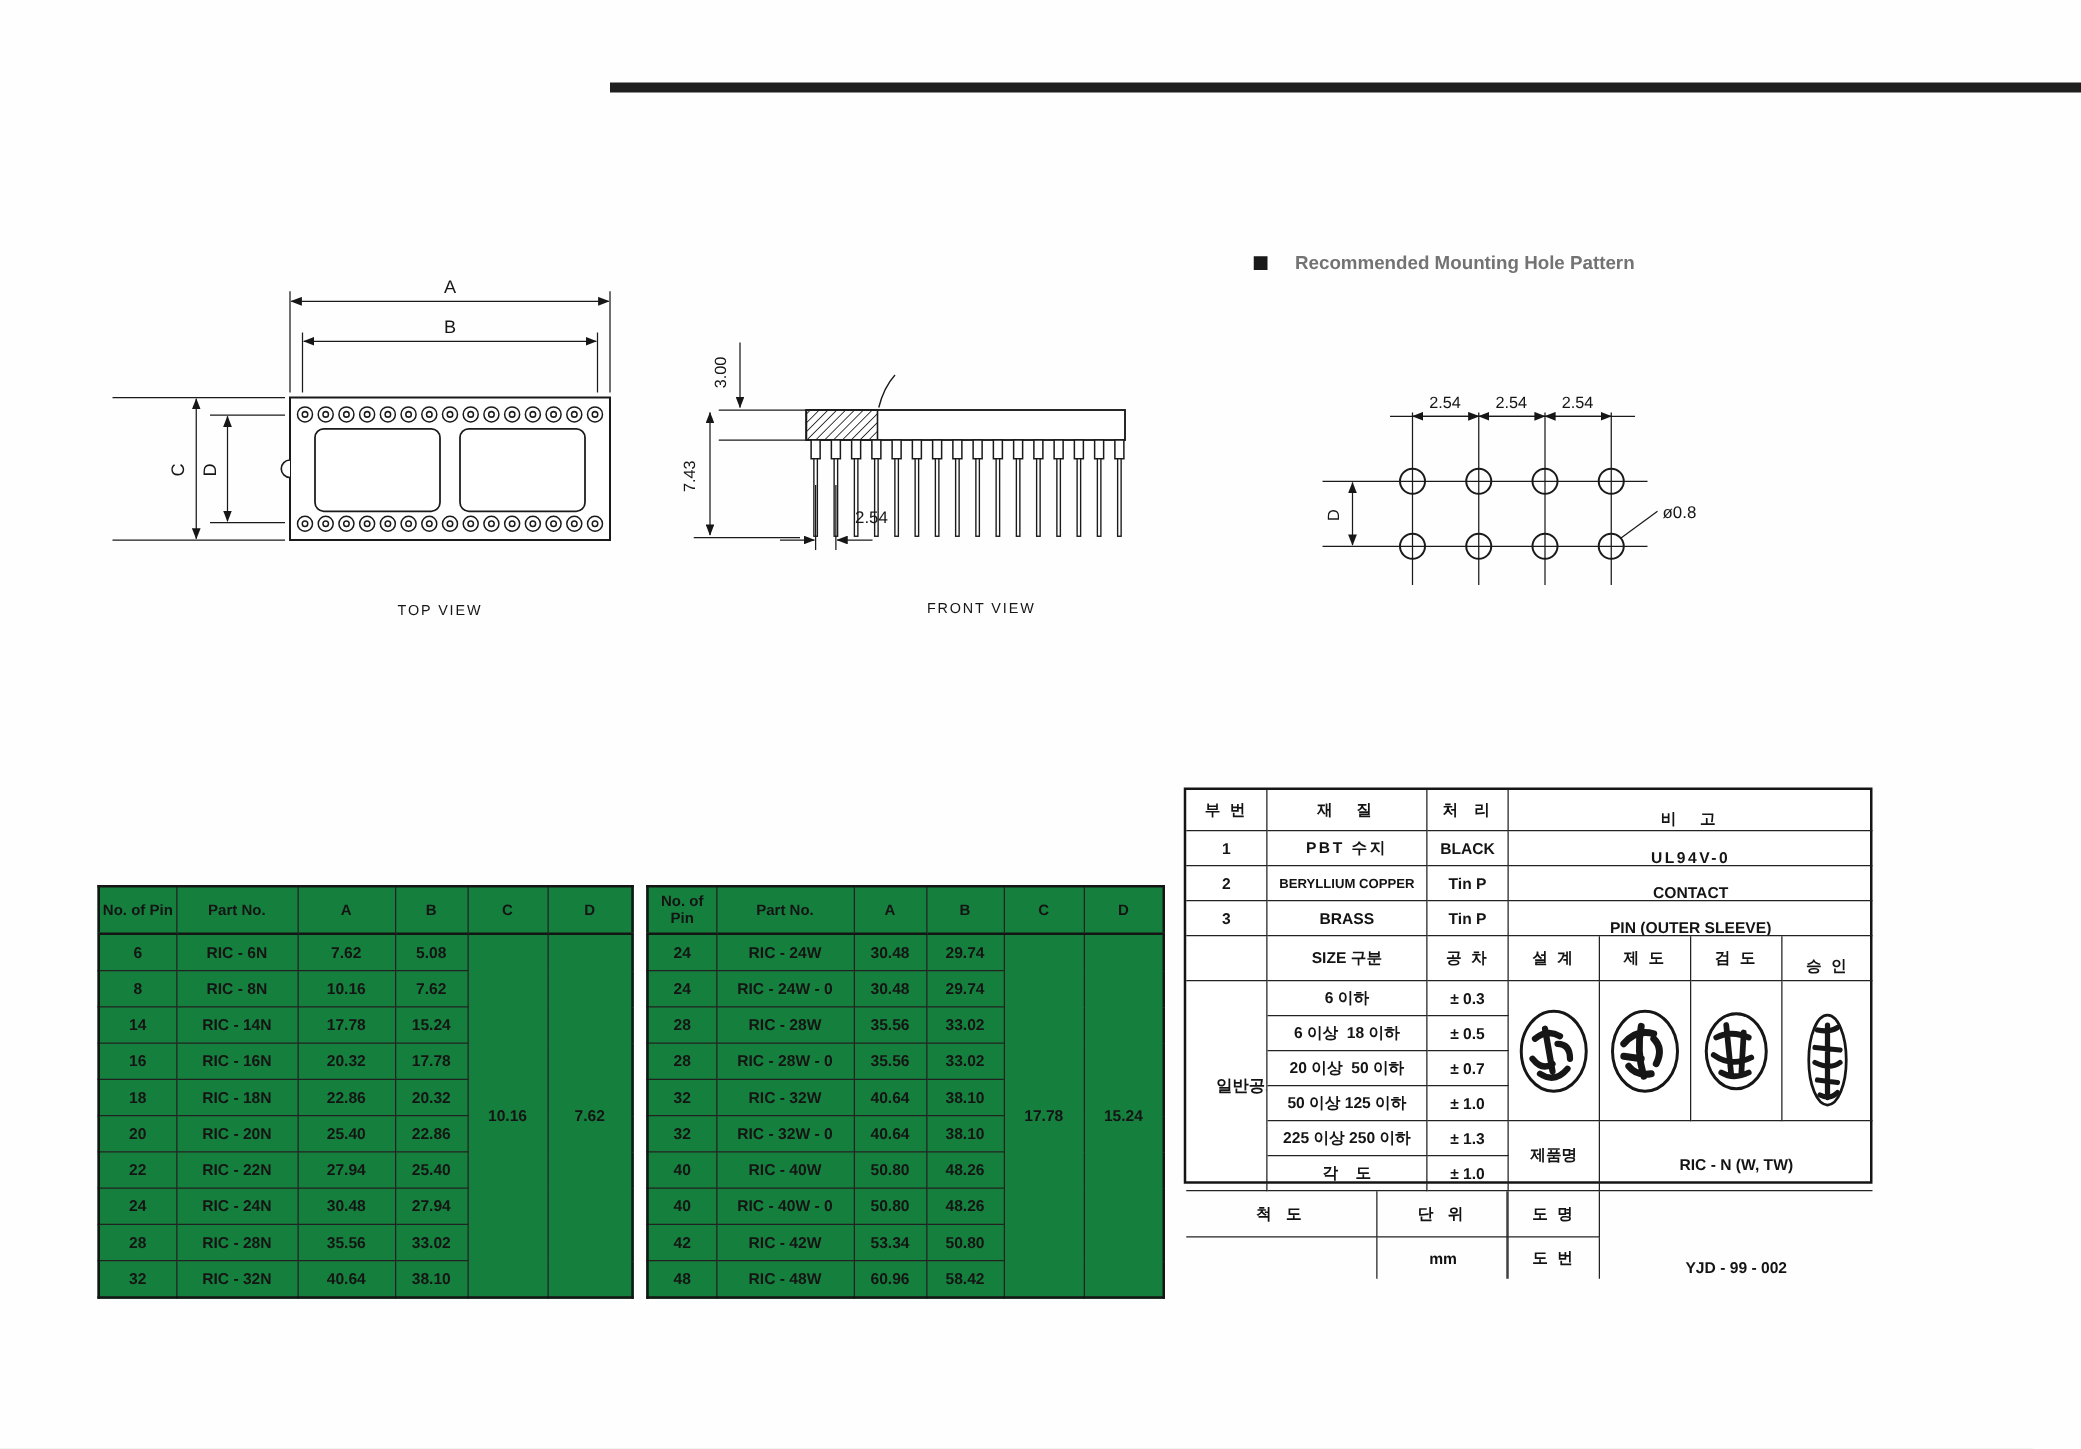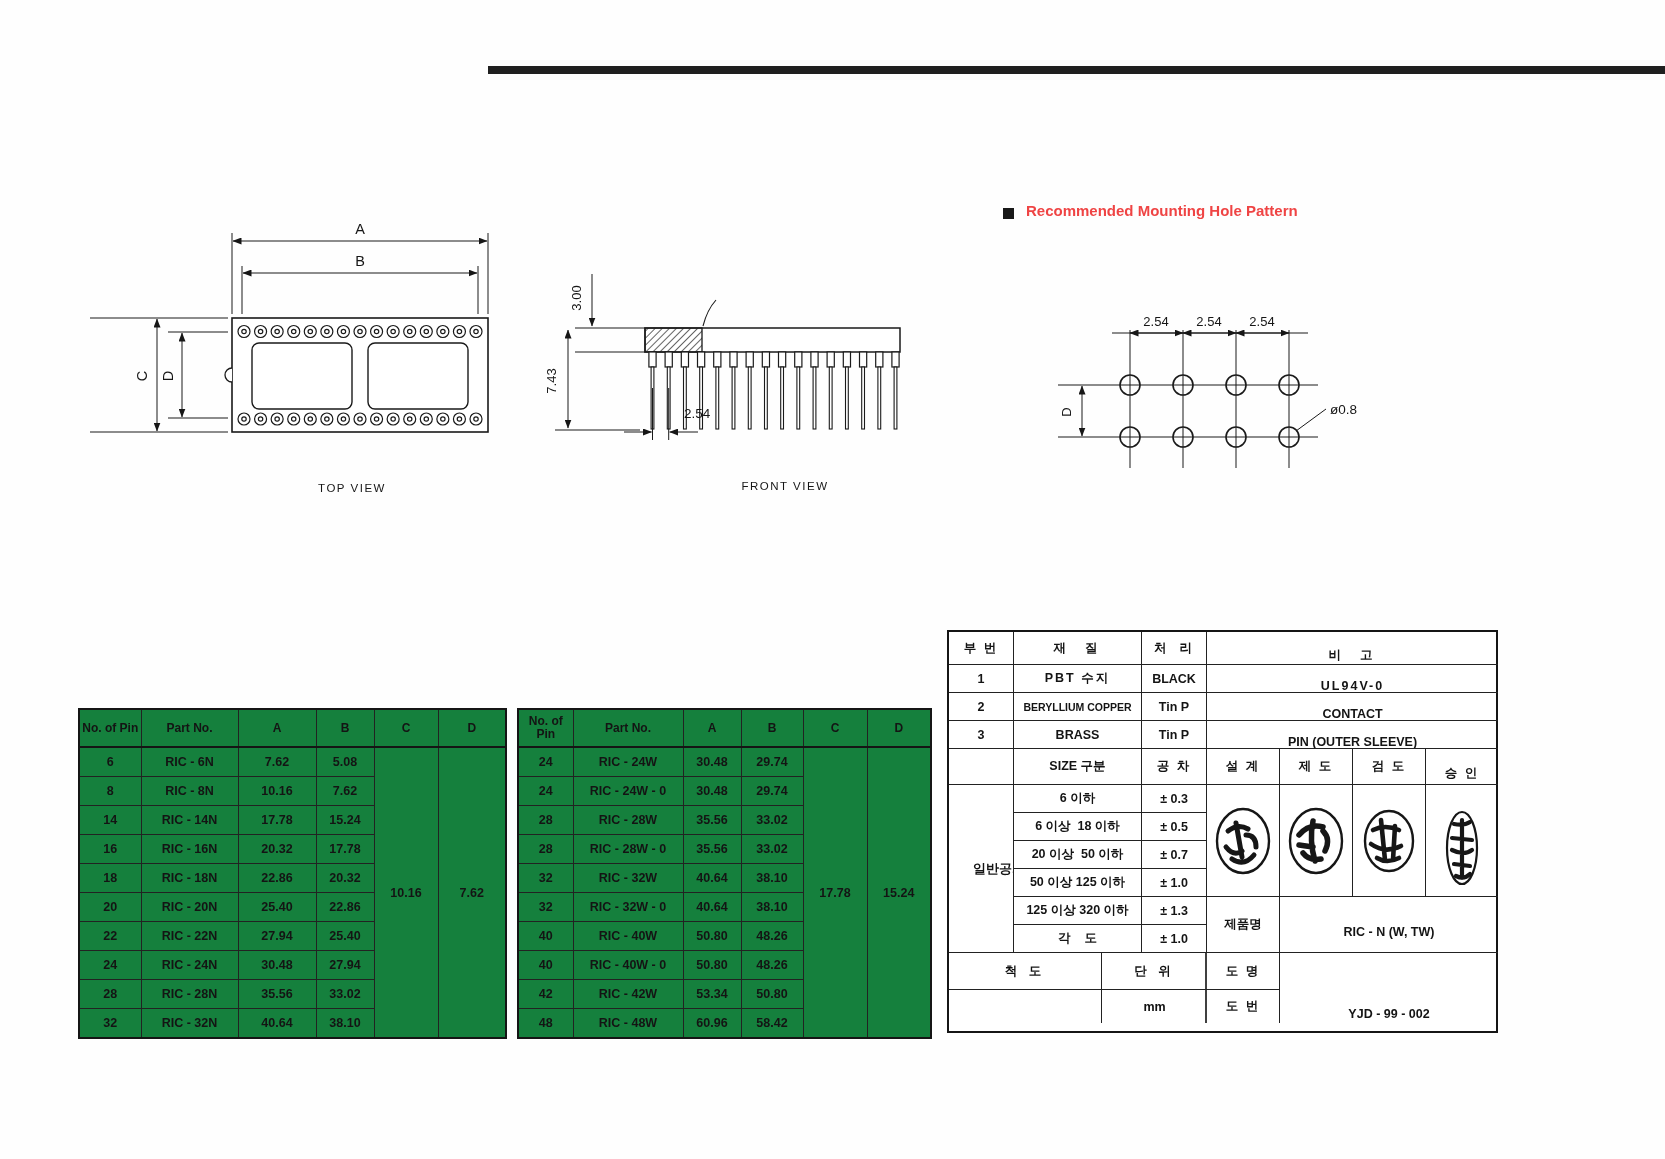--- a/index.html
+++ b/index.html
@@ -26,21 +26,21 @@
          border-right:1px solid #222;border-bottom:1px solid #222;
          font-size:12.5px;font-weight:bold;color:#141414;overflow:hidden;white-space:pre;}
   .tb .nr{border-right:none;margin-top:14px;} .tb .nb{border-bottom:none;}
   .tb .ls2{letter-spacing:2px;} .tb .ls4{letter-spacing:4px;}
   .tb .small{font-size:10.5px;letter-spacing:0;}
   .vert{width:16px;word-break:break-all;line-height:29px;text-align:center;font-size:13px;font-weight:bold;}
   .sub{display:grid;grid-template-columns:153px 105px;grid-template-rows:37px 33px;
        border-right:2px solid #404040;}
   .sub .c2{display:flex;align-items:center;justify-content:center;
            font-size:12.5px;font-weight:bold;letter-spacing:4px;}
-  .heading{display:flex;align-items:flex-end;gap:12px;font-size:15px;font-weight:bold;color:#ef4444;}
+  .heading{display:flex;align-items:center;gap:22px;font-size:15px;font-weight:bold;color:#737373;}
   .heading .sq{width:11px;height:11px;background:#191919;display:inline-block;}
 </style>
 </head>
 <body>
 
 <div class="page">
 
   <svg class="abs" style="left:0;top:0" width="1665" height="560" viewBox="0 0 1665 560">
     <defs>
       <marker id="arr" markerWidth="9" markerHeight="7" refX="8.5" refY="3.5" orient="auto-start-reverse">
@@ -403,21 +403,21 @@
         </tr>
         <tr>
           <td>48</td>
           <td>RIC - 48W</td>
           <td>60.96</td>
           <td>58.42</td>
         </tr>
       </tbody>
   </table>
 
-  <div class="tb abs" style="left:947px;top:630px;width:551px;height:403px">
+  <div class="tb abs" style="left:947px;top:630px;width:551px;height:317px">
 
     <div class="c ls2" style="grid-area:1/1">부 번</div>
     <div class="c ls4" style="grid-area:1/2">재  질</div>
     <div class="c ls2" style="grid-area:1/3">처  리</div>
     <div class="c ls4 nr" style="grid-area:1/4/2/8">비  고</div>
 
     <div class="c" style="grid-area:2/1">1</div>
     <div class="c ls2" style="grid-area:2/2">PBT 수지</div>
     <div class="c" style="grid-area:2/3">BLACK</div>
     <div class="c ls2 nr" style="grid-area:2/4/3/8">UL94V-0</div>
@@ -445,21 +445,21 @@
     </div>
 
     <div class="c" style="grid-area:6/2">6 이하</div>
     <div class="c" style="grid-area:6/3">± 0.3</div>
     <div class="c" style="grid-area:7/2">6 이상  18 이하</div>
     <div class="c" style="grid-area:7/3">± 0.5</div>
     <div class="c" style="grid-area:8/2">20 이상  50 이하</div>
     <div class="c" style="grid-area:8/3">± 0.7</div>
     <div class="c" style="grid-area:9/2">50 이상 125 이하</div>
     <div class="c" style="grid-area:9/3">± 1.0</div>
-    <div class="c" style="grid-area:10/2">125 이상 320 이하</div>
+    <div class="c" style="grid-area:10/2">225 이상 250 이하</div>
     <div class="c" style="grid-area:10/3">± 1.3</div>
     <div class="c" style="grid-area:11/2">각    도</div>
     <div class="c" style="grid-area:11/3">± 1.0</div>
 
     <div class="c" style="grid-area:6/4/10/5">
       <svg width="62" height="80" viewBox="0 0 62 80">
         <ellipse cx="31" cy="40" rx="26" ry="32" fill="none" stroke="#161616" stroke-width="2.4"></ellipse>
         <path d="M16 30 q10 -8 20 -2 M14 46 q8 10 16 4 M24 22 l6 34 M34 34 q10 0 10 12 M20 58 q12 8 22 -4" fill="none" stroke="#161616" stroke-width="5" stroke-linecap="round"></path>
       </svg>
     </div>

